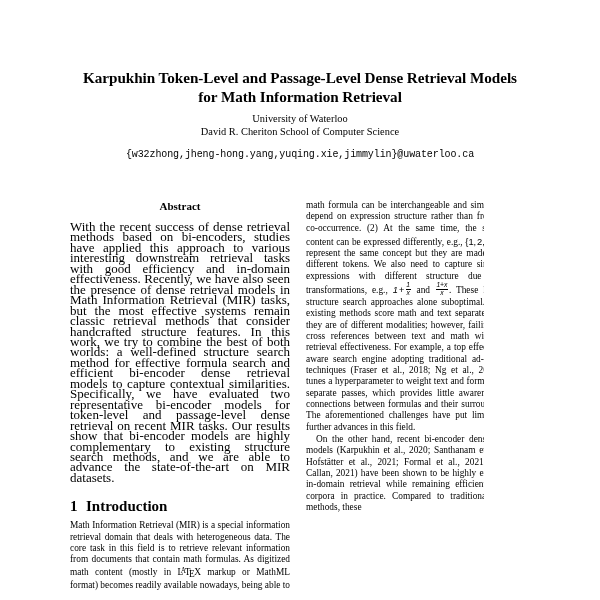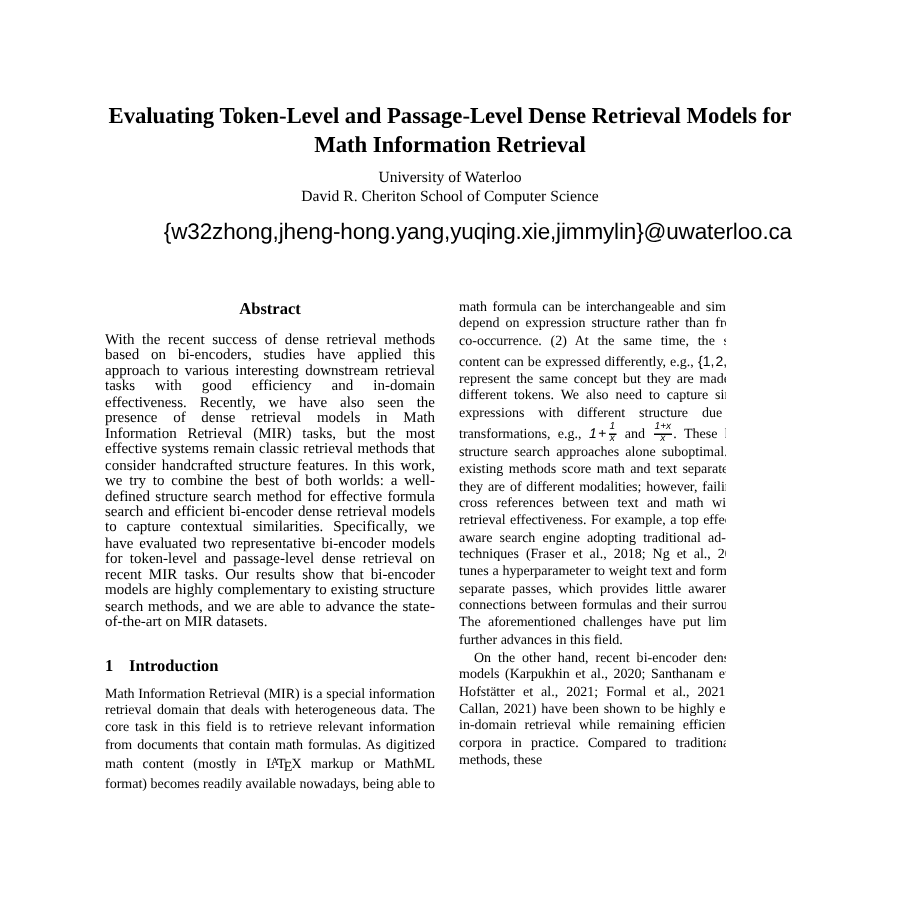--- a/index.html
+++ b/index.html
@@ -45,24 +45,24 @@
     font-weight: normal;
   }
   .affiliation {
     margin-top: 6px;
     font-size: 10.4px;
     line-height: 13.2px;
     text-align: center;
   }
   .emails {
     margin-top: 11px;
-    font-family: Liberation Sans, sans-serif;
-    font-size: 15px;
+    font-family: Liberation Mono, monospace;
+    font-size: 10px;
     line-height: 12px;
-    text-align: right;
+    text-align: center;
     letter-spacing: -0.1px;
   }
   .columns {
     position: absolute;
     top: 200px;
     left: 0;
     width: 484px;
     height: 400px;
     display: flex;
     gap: 16px;
@@ -76,29 +76,29 @@
     overflow: hidden;
   }
   .abstract-heading {
     font-size: 11px;
     font-weight: bold;
     text-align: center;
     margin: 0 0 9px 0;
     line-height: 13px;
   }
   .abstract-body {
-    font-size: 10px;
+    font-size: 13px;
     line-height: 10.45px;
     text-align: justify;
     text-justify: inter-word;
     margin: 0;
     hyphens: manual;
   }
   .section-heading {
-    font-size: 11px;
+    font-size: 15px;
     font-weight: bold;
     margin: 17px 0 7px 0;
     line-height: 13px;
   }
   .section-heading .num {
     display: inline-block;
     width: 16px;
   }
   .body-text {
     font-size: 9.35px;
@@ -163,21 +163,21 @@
     font-size: 0.7em;
     vertical-align: 0.42em;
   }
 </style>
 </head>
 <body>
 
 <div class="page">
 
   <div class="title-block">
-    <h1 class="paper-title">Evaluating Token-Level and Passage-Level Dense Retrieval Models for Math Information Retrieval</h1>
+    <h1 class="paper-title">Karpukhin Token-Level and Passage-Level Dense Retrieval Models for Math Information Retrieval</h1>
 
 
     <div class="affiliation">
       <div>University of Waterloo</div>
       <div>David R. Cheriton School of Computer Science</div>
     </div>
 
     <div class="emails">{w32zhong,jheng-hong.yang,yuqing.xie,jimmylin}@uwaterloo.ca</div>
   </div>
 

